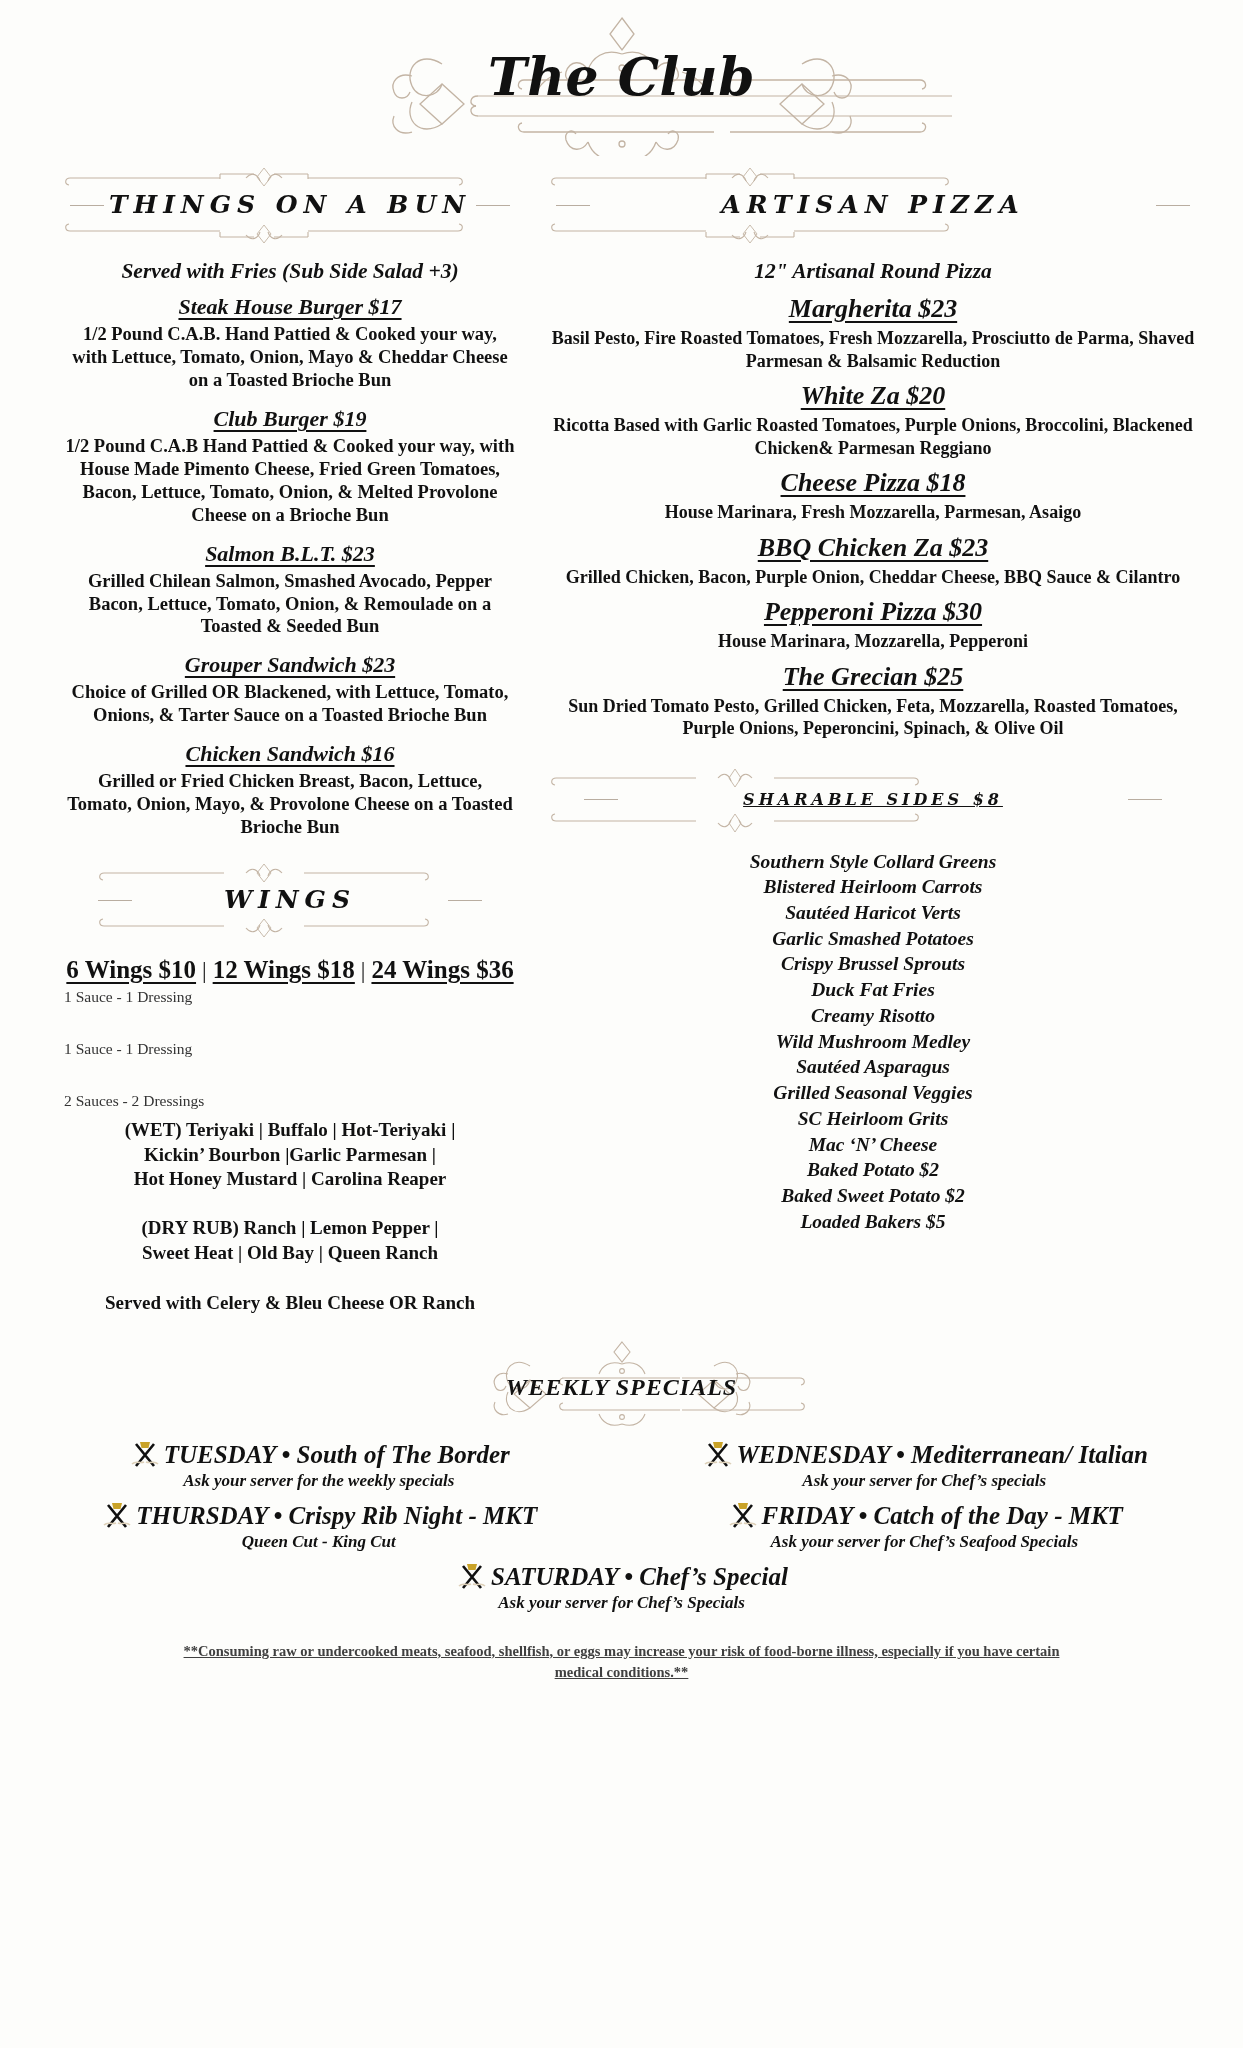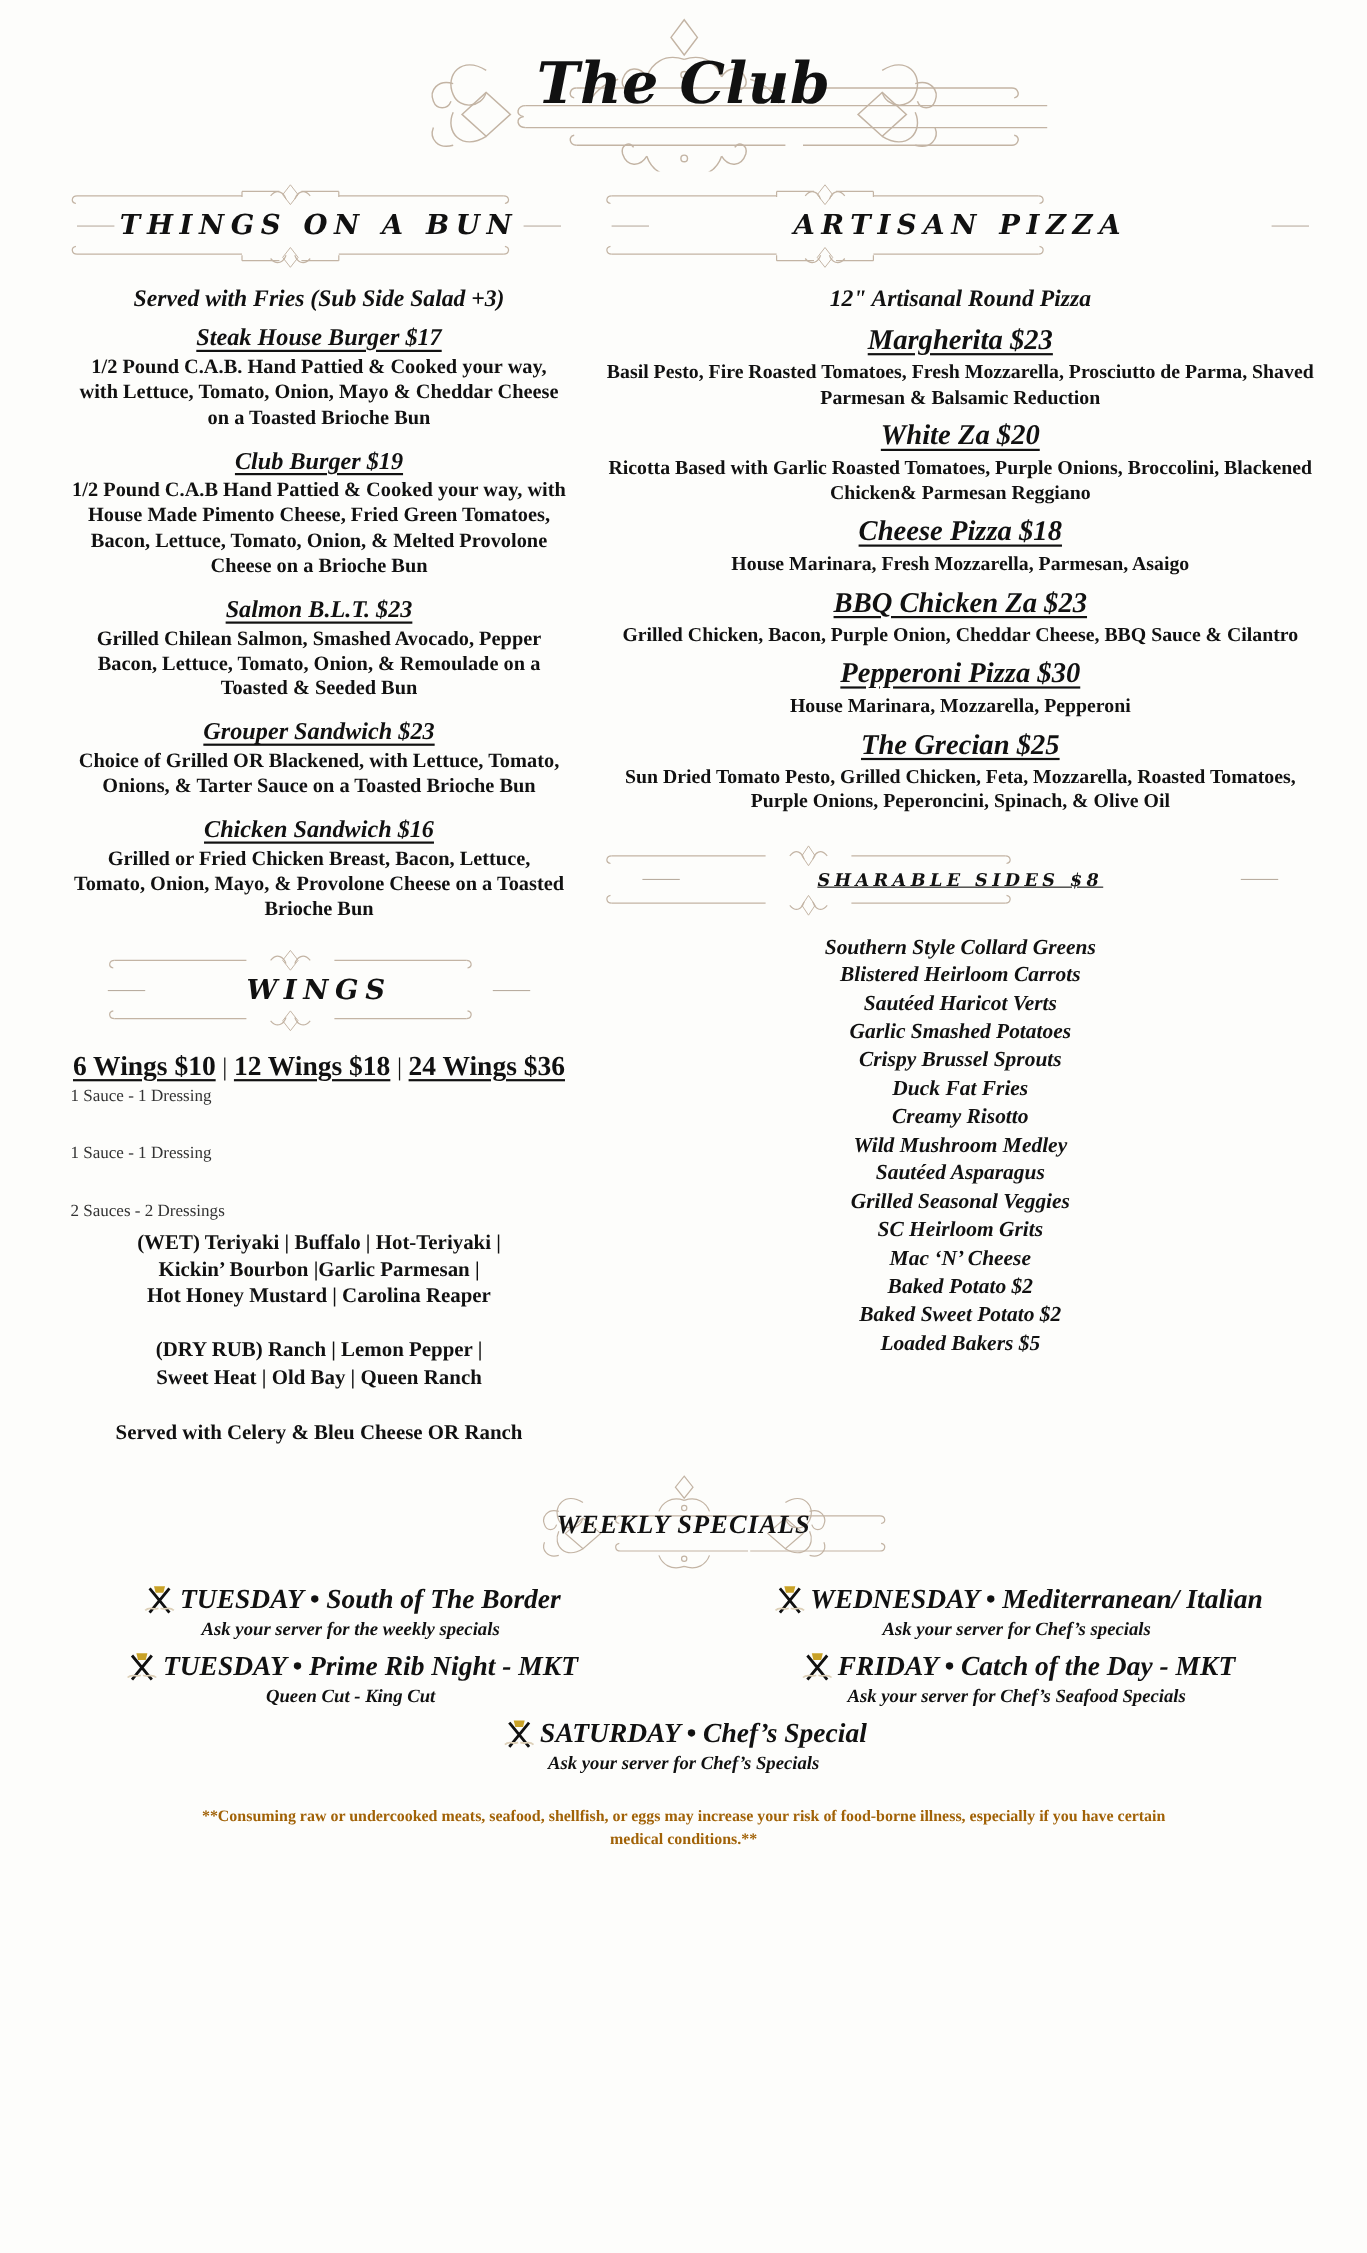--- a/index.html
+++ b/index.html
@@ -101,23 +101,24 @@
   .sp-cell { width: 50%; text-align: center; margin-bottom: 10px; }
   .sp-cell.full { width: 100%; }
   .sp-head {
     display: flex; align-items: center; justify-content: center; gap: 2px;
     font-style: italic; font-weight: 700; font-size: 25px;
   }
   .sp-sub { font-style: italic; font-weight: 700; font-size: 17px; margin-top: 1px; }
   .cutlery { width: 34px; height: 30px; flex: none; }
 
   .disclaimer {
-    text-align: center; color: #a16207; font-weight: 700;
+    text-align: center; color: #404040; font-weight: 700;
     font-size: 14.5px; line-height: 1.45; margin-top: 18px;
     padding: 0 150px;
+    text-decoration: underline;
   }
 </style>
 </head>
 <body>
 
 <div class="page">
 
   <div class="masthead">
     <svg class="masthead-orn" width="660" height="150" viewBox="0 0 660 150">
       <g fill="none" stroke="#c3b4a4" stroke-width="1.3">
@@ -424,21 +425,21 @@
       <div class="sp-sub">Ask your server for Chef’s specials</div>
     </div>
     <div class="sp-cell">
       <div class="sp-head">
         <svg class="cutlery" viewBox="0 0 34 30">
           <path d="M8 4 L26 26 M26 4 L8 26" stroke="#111" stroke-width="2.6" fill="none"></path>
           <path d="M12 2 h10 l-1.5 6 h-7z" fill="#c9a227"></path>
           <path d="M4 24 c4 -4 8 0 12 -2" stroke="#ddd0b8" stroke-width="1.6" fill="none"></path>
           <path d="M18 22 c4 2 8 -2 12 2" stroke="#ddd0b8" stroke-width="1.6" fill="none"></path>
         </svg>
-        <span>TUESDAY • Prime Rib Night - MKT</span>
+        <span>THURSDAY • Crispy Rib Night - MKT</span>
       </div>
       <div class="sp-sub">Queen Cut - King Cut</div>
     </div>
     <div class="sp-cell">
       <div class="sp-head">
         <svg class="cutlery" viewBox="0 0 34 30">
           <path d="M8 4 L26 26 M26 4 L8 26" stroke="#111" stroke-width="2.6" fill="none"></path>
           <path d="M12 2 h10 l-1.5 6 h-7z" fill="#c9a227"></path>
           <path d="M4 24 c4 -4 8 0 12 -2" stroke="#ddd0b8" stroke-width="1.6" fill="none"></path>
           <path d="M18 22 c4 2 8 -2 12 2" stroke="#ddd0b8" stroke-width="1.6" fill="none"></path>

